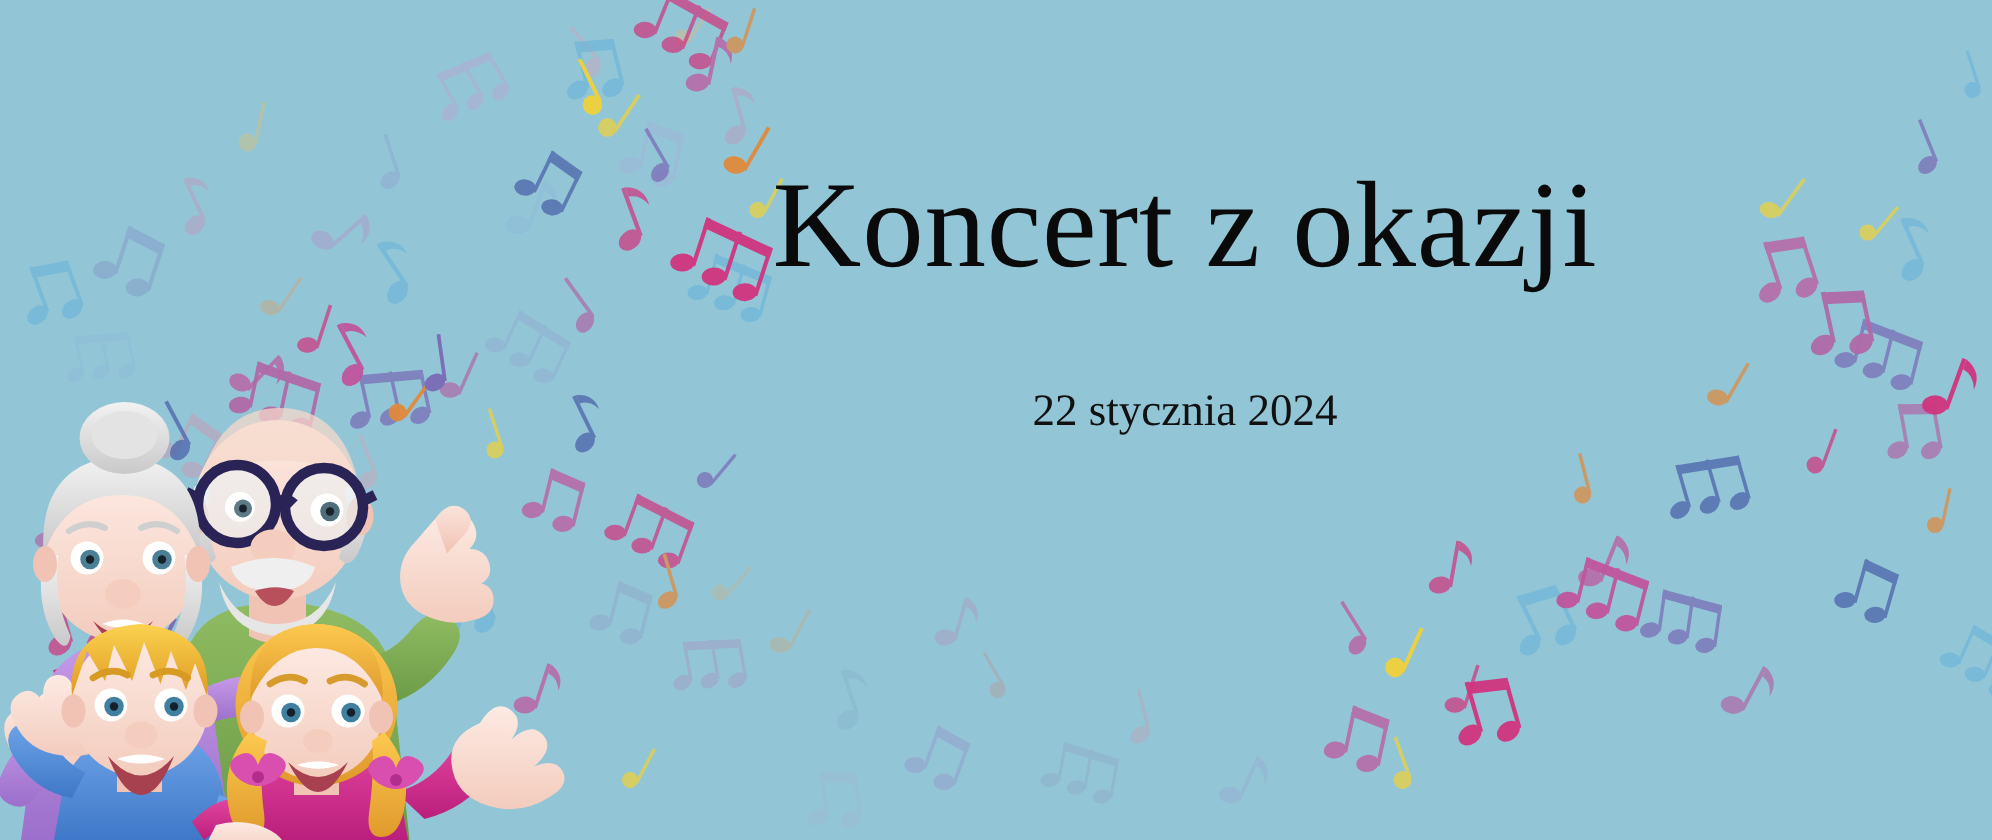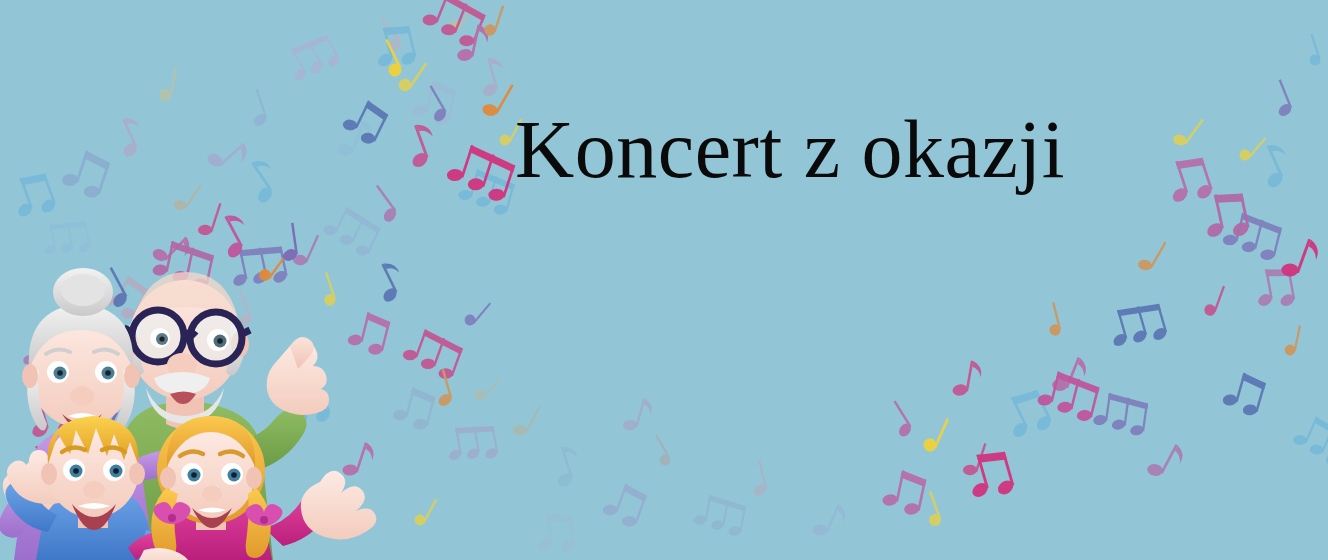--- a/index.html
+++ b/index.html
@@ -424,20 +424,21 @@
         </g>
       <g fill="#7a6bb5">
           <use href="#nq" transform="translate(290,255) rotate(-8) scale(1.05)"></use>
         </g>
     </g>
   </svg>
 
   <div class="text-block">
     <div class="title-line l1">Koncert z okazji</div>
     <div class="subtitle">
+      <span class="date">22 stycznia 2024</span>
     </div>
   </div>
 
   <div class="family">
     <svg viewBox="0 0 400 340" xmlns="http://www.w3.org/2000/svg">
       <defs>
         <linearGradient id="skin" x1="0" y1="0" x2="0" y2="1">
           <stop offset="0%" stop-color="#fbe3da"></stop>
           <stop offset="100%" stop-color="#f0c3b4"></stop>
         </linearGradient>

